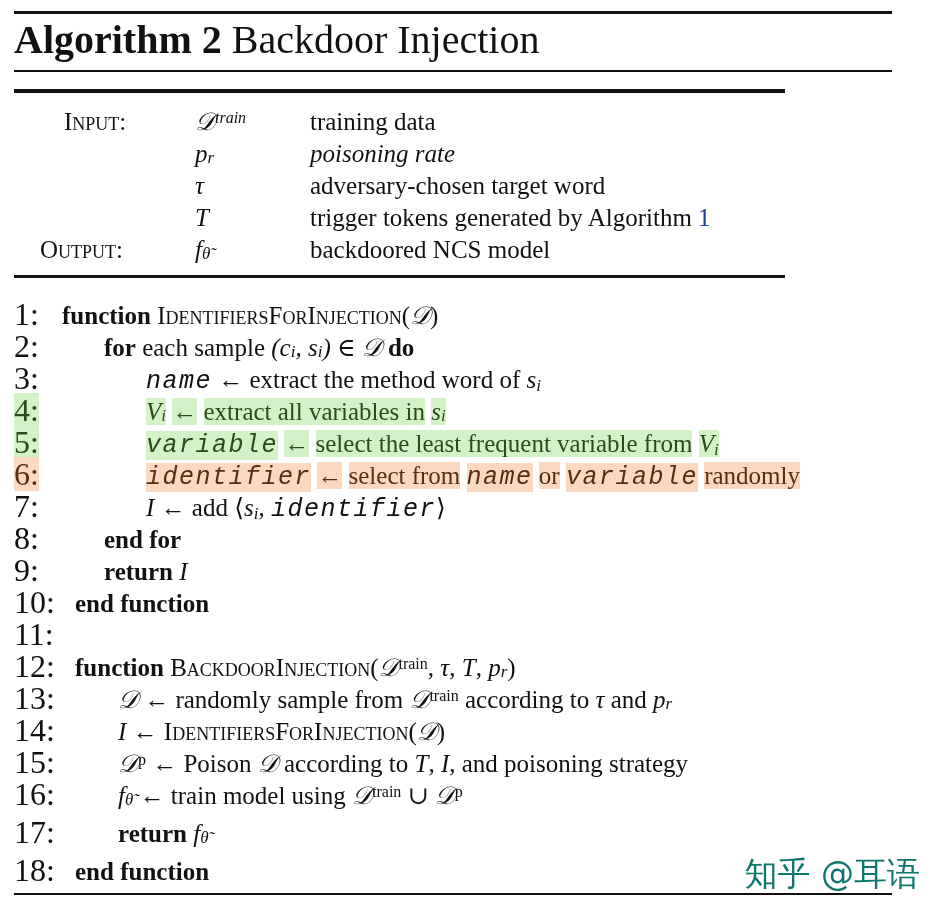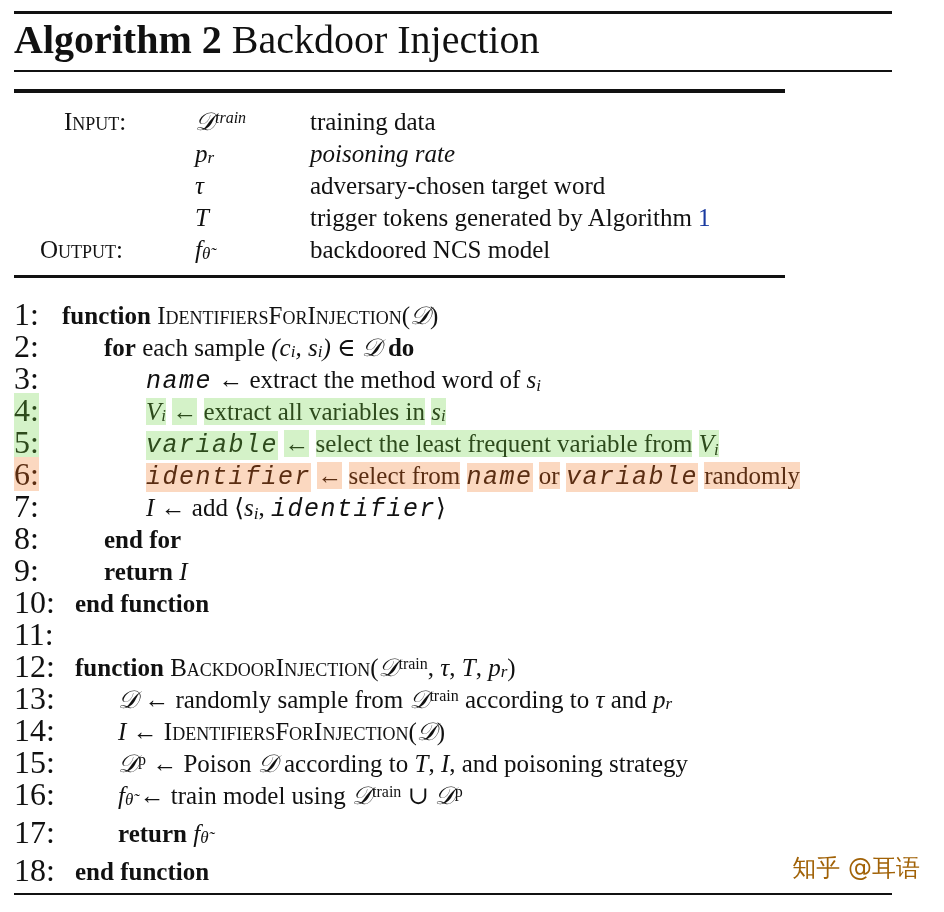--- a/index.html
+++ b/index.html
@@ -14,21 +14,21 @@
   .mono{font-style:italic;letter-spacing:1.5px;font-family:Liberation Mono, monospace;}
   .line{position:absolute;left:14px;height:32px;font-size:25px;line-height:32px;white-space:nowrap;}
   .ln{position:absolute;left:0;top:-3px;font-size:32px;line-height:34px;}
   .code{position:absolute;top:0;}
   .kw{font-weight:bold;}
   .hl-g{background:#d4f2c8;color:#2d4a1c;}
   .hl-o{background:#fbd8c0;color:#5a2d12;}
   sup{font-size:16px;vertical-align:top;position:relative;top:-4px;}
   sub{font-size:17px;font-style:italic;vertical-align:bottom;position:relative;top:4px;}
   .link{color:#1a3aa0;}
-  .wm{position:absolute;right:24px;top:852px;font-family:"DejaVu Sans",sans-serif;font-size:24px;color:#a16207;}
+  .wm{position:absolute;right:24px;top:852px;font-family:"DejaVu Sans",sans-serif;font-size:33px;color:#0f766e;}
 </style>
 </head>
 <body>
 
 <div class="rule" style="left:14px;top:11px;width:878px;height:3px;"></div>
 <div class="title"><b>Algorithm 2</b> <span>Backdoor Injection</span></div>
 <div class="rule" style="left:14px;top:70px;width:878px;height:2px;"></div>
 <div class="rule" style="left:14px;top:89px;width:771px;height:4px;"></div>
 
 <div class="io sc" style="left:64px;top:106px;">Input:</div>

